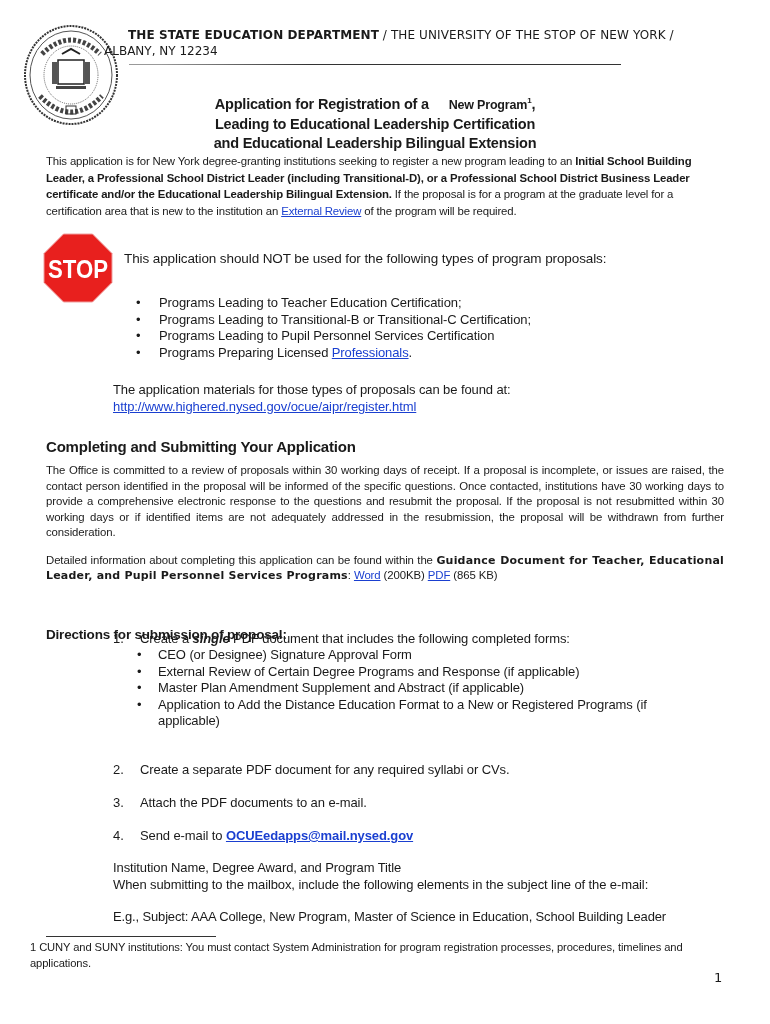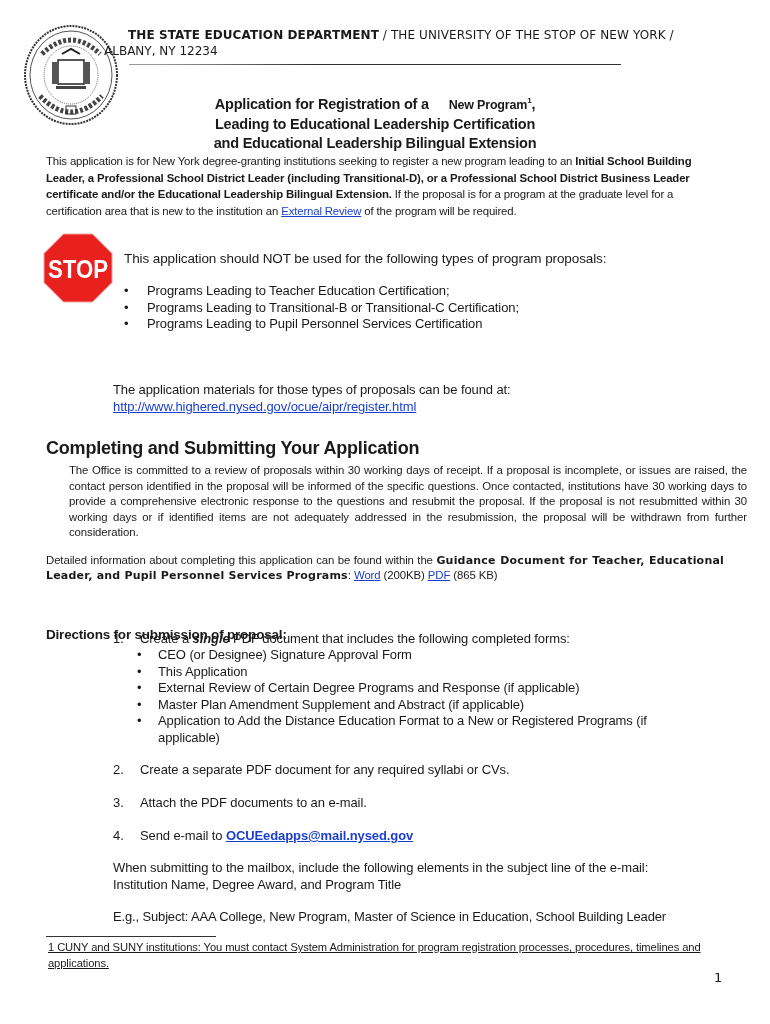--- a/index.html
+++ b/index.html
@@ -17,50 +17,50 @@
 
   .title { left:180px; top:91px; width:390px; text-align:center; font-size:14.5px; font-weight:bold; line-height:19px; letter-spacing:-0.2px; }
   .title sup { font-size:8px; }
   .title .small { font-size:12.5px;margin-left:16px; }
 
   .intro { left:46px; top:153px; width:680px; font-size:11.4px; line-height:16.5px; letter-spacing:-0.15px; }
   .intro b { font-weight:bold; }
 
   .stop { left:43px; top:233px; width:70px; height:76px;border-radius:18px; }
   .stop-title { left:124px; top:251px; font-size:13.5px; letter-spacing:-0.1px; white-space:nowrap; }
-  .stop-list { left:124px; top:283px; margin:0; padding:0; list-style:none; font-size:13px; line-height:16.5px; }
+  .stop-list { left:124px; top:283px; margin:12px; padding:0; list-style:none; font-size:13px; line-height:16.5px; }
   .stop-list li { position:relative; padding-left:23px; white-space:nowrap; letter-spacing:-0.1px; }
   .stop-list li::before { content:"•"; position:absolute; left:0; top:0; }
 
   .materials { left:113px; top:381px; font-size:13px; line-height:17px; letter-spacing:-0.1px; }
 
-  .h-complete { left:46px; top:438px; font-size:18px; font-weight:bold; letter-spacing:-0.2px; }
+  .h-complete { left:46px; top:438px; font-size:15px; font-weight:bold; letter-spacing:-0.2px; }
 
-  .office { left:46px; top:463px; width:678px; font-size:11.4px; line-height:15.5px; text-align:justify; letter-spacing:-0.1px;margin-left:23px; }
+  .office { left:46px; top:463px; width:678px; font-size:11.4px; line-height:15.5px; text-align:justify; letter-spacing:-0.1px; }
   .detail { left:46px; top:553px; width:678px; font-size:11.4px; line-height:15px; text-align:justify; letter-spacing:-0.1px; }
   .detail b { font-family:"DejaVu Sans", sans-serif; font-weight:bold; font-size:11px; letter-spacing:0.2px; }
 
   .h-dir { left:46px; top:599px; font-size:13.5px; font-weight:bold; letter-spacing:-0.2px;margin-top:28px; }
 
   .step { font-size:13px; line-height:16.5px; letter-spacing:-0.1px; white-space:nowrap; }
   .step .num { display:inline-block; width:27px; }
   .s1 { left:113px; top:631px; }
   .sub-list { left:137px; top:647px; margin:0; padding:0; list-style:none; font-size:13px; line-height:16.5px; width:560px; }
   .sub-list li { position:relative; padding-left:21px; letter-spacing:-0.1px; }
   .sub-list li::before { content:"•"; position:absolute; left:0; top:0; }
   .s2 { left:113px; top:762px; }
   .s3 { left:113px; top:795px; }
   .s4 { left:113px; top:828px; }
   .s4 a { font-weight:bold; }
 
   .when { left:113px; top:860px; font-size:13px; line-height:16.5px; letter-spacing:-0.1px; }
   .eg { left:113px; top:909px; font-size:13px; letter-spacing:-0.15px; white-space:nowrap; }
 
   .fn-rule { left:46px; top:936px; width:170px; height:1px; background:#333; }
-  .footnote { left:48px; top:940px; width:690px; font-size:11.2px; line-height:15.5px; letter-spacing:-0.1px;text-decoration:underline; }
+  .footnote { left:30px; top:940px; width:690px; font-size:11.2px; line-height:15.5px; letter-spacing:-0.1px; }
   .pagenum { left:714px; top:970px; font-family:"DejaVu Sans", sans-serif; font-size:13px; }
 </style>
 </head>
 <body>
 
 <div class="abs seal">
   <svg width="98" height="102" viewBox="0 0 98 102">
     <ellipse cx="49" cy="51" rx="46" ry="49" fill="none" stroke="#333" stroke-width="2" stroke-dasharray="2 1"></ellipse>
     <ellipse cx="49" cy="51" rx="41" ry="44" fill="none" stroke="#555" stroke-width="1"></ellipse>
     <ellipse cx="49" cy="51" rx="27" ry="29" fill="none" stroke="#666" stroke-width="1" stroke-dasharray="1 1"></ellipse>
@@ -90,43 +90,43 @@
   <svg width="70" height="70" viewBox="0 0 70 70">
     <polygon points="20.5,1 49.5,1 69,20.5 69,49.5 49.5,69 20.5,69 1,49.5 1,20.5" fill="#e8201e" stroke="#f0a0a0" stroke-width="1"></polygon>
     <text x="35" y="45" text-anchor="middle" font-family="Liberation Sans, sans-serif" font-weight="bold" font-size="26" fill="#ffffff" textLength="60" lengthAdjust="spacingAndGlyphs">STOP</text>
   </svg>
 </div>
 <div class="abs stop-title">This application should NOT be used for the following types of program proposals:</div>
 <ul class="abs stop-list">
   <li>Programs Leading to Teacher Education Certification;</li>
   <li>Programs Leading to Transitional-B or Transitional-C Certification;</li>
   <li>Programs Leading to Pupil Personnel Services Certification</li>
+  <li><span>Programs Preparing Licensed </span><a class="link">Professionals</a><span>.</span></li>
 </ul>
 <div class="abs materials">
   <div>The application materials for those types of proposals can be found at:</div>
   <a class="link">http://www.highered.nysed.gov/ocue/aipr/register.html</a>
 </div>
 
 <div class="abs h-complete">Completing and Submitting Your Application</div>
 <div class="abs office">The Office is committed to a review of proposals within 30 working days of receipt.  If a proposal is incomplete, or issues are raised, the contact person identified in the proposal will be informed of the specific questions.  Once contacted, institutions have 30 working days to provide a comprehensive electronic response to the questions and resubmit the proposal.  If the proposal is not resubmitted within 30 working days or if identified items are not adequately addressed in the resubmission, the proposal will be withdrawn from further consideration.</div>
 <div class="abs detail"><span>Detailed information about completing this application can be found within the </span><b>Guidance Document for Teacher, Educational Leader, and Pupil Personnel Services Programs</b><span>: </span><a class="link">Word</a><span> (200KB) </span><a class="link">PDF</a><span> (865 KB)</span></div>
 
 <div class="abs h-dir">Directions for submission of proposal:</div>
 <div class="abs step s1"><span class="num">1.</span><span>Create a </span><b><i>single</i></b><span> PDF document that includes the following completed forms:</span></div>
 <ul class="abs sub-list">
   <li>CEO (or Designee) Signature Approval Form</li>
-  <li>This Application</li>
   <li>External Review of Certain Degree Programs and Response (if applicable)</li>
   <li>Master Plan Amendment Supplement and Abstract (if applicable)</li>
   <li>Application to Add the Distance Education Format to a New or Registered Programs (if applicable)</li>
 </ul>
 <div class="abs step s2"><span class="num">2.</span><span>Create a separate PDF document for any required syllabi or CVs.</span></div>
 <div class="abs step s3"><span class="num">3.</span><span>Attach the PDF documents to an e-mail.</span></div>
 <div class="abs step s4"><span class="num">4.</span><span>Send e-mail to </span><a class="link">OCUEedapps@mail.nysed.gov</a></div>
 <div class="abs when">
+  <div>Institution Name, Degree Award, and Program Title</div>
   <div>When submitting to the mailbox, include the following elements in the subject line of the e-mail:</div>
-  <div>Institution Name, Degree Award, and Program Title</div>
 </div>
 <div class="abs eg">E.g., Subject: AAA College, New Program, Master of Science in Education, School Building Leader</div>
 
 <div class="abs fn-rule"></div>
 <div class="abs footnote">1 CUNY and SUNY institutions:  You must contact System Administration for program registration processes, procedures, timelines and applications.</div>
 <div class="abs pagenum">1</div>
 
 </body></html>

